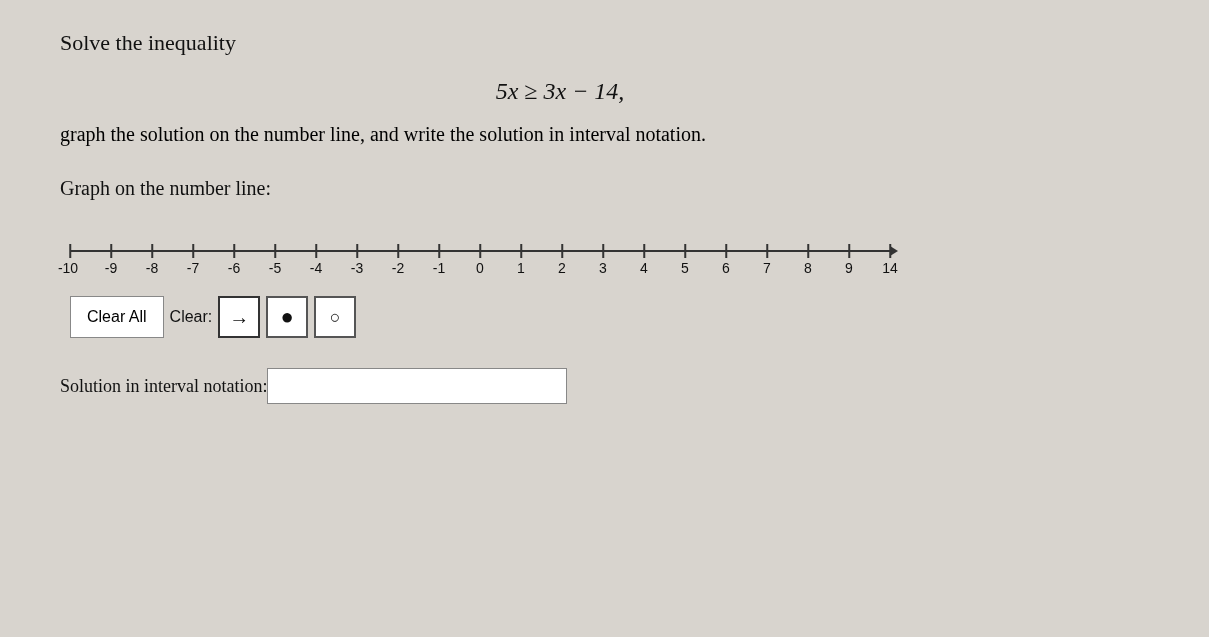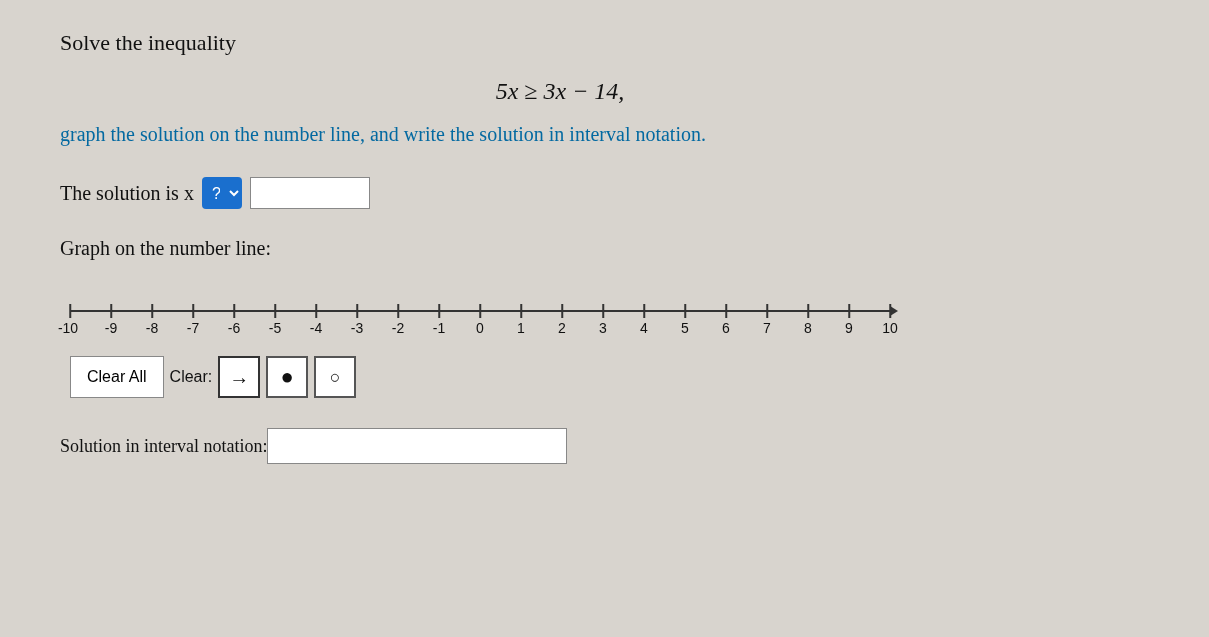--- a/index.html
+++ b/index.html
@@ -31,21 +31,21 @@
       text-align: center;
       font-size: 24px;
       color: #111;
       margin-bottom: 14px;
       margin-left: 100px;
       font-style: italic;
     }
 
     .problem-desc {
       font-size: 20px;
-      color: #0369a1;
+      color: #000000;
       margin-bottom: 28px;
       line-height: 1.5;
       font-family: Liberation Serif, serif;
     }
 
     .solution-row {
       display: flex;
       align-items: center;
       gap: 8px;
       margin-bottom: 28px;
@@ -219,32 +219,20 @@
 <body>
 
 <div class="main-content">
 
   <div class="problem-title">Solve the inequality</div>
 
   <div class="equation-line">5x ≥ 3x − 14,</div>
 
   <div class="problem-desc">graph the solution on the number line, and write the solution in interval notation.</div>
 
-  <div class="solution-row">
-    <span class="solution-label">The solution is x</span>
-    <select class="dropdown-select">
-      <option>?</option>
-      <option>≥</option>
-      <option>≤</option>
-      <option>&gt;</option>
-      <option>&lt;</option>
-      <option>=</option>
-    </select>
-    <input type="text" class="solution-input" value="" style="">
-  </div>
 
   <div class="graph-label">Graph on the number line:</div>
 
   <div class="number-line-section">
     <div class="number-line-container">
 
       <div class="number-line"></div>
       <div class="arrow-right"></div>
 
       <div class="tick-label-group" id="tick-group">
@@ -282,21 +270,21 @@
           <div class="tick-label" style="left: 615px;">5</div>
           <div class="tick" style="left: 656px;"></div>
           <div class="tick-label" style="left: 656px;">6</div>
           <div class="tick" style="left: 697px;"></div>
           <div class="tick-label" style="left: 697px;">7</div>
           <div class="tick" style="left: 738px;"></div>
           <div class="tick-label" style="left: 738px;">8</div>
           <div class="tick" style="left: 779px;"></div>
           <div class="tick-label" style="left: 779px;">9</div>
           <div class="tick" style="left: 820px;"></div>
-          <div class="tick-label" style="left: 820px;">10</div>
+          <div class="tick-label" style="left: 820px;">14</div>
         </div>
     </div>
   </div>
 
   <div class="controls-row">
     <button class="clear-all-btn">Clear All</button>
     <span class="draw-label">Clear:</span>
     <button class="draw-btn active">
       <span class="arrow-symbol">→</span>
     </button>

